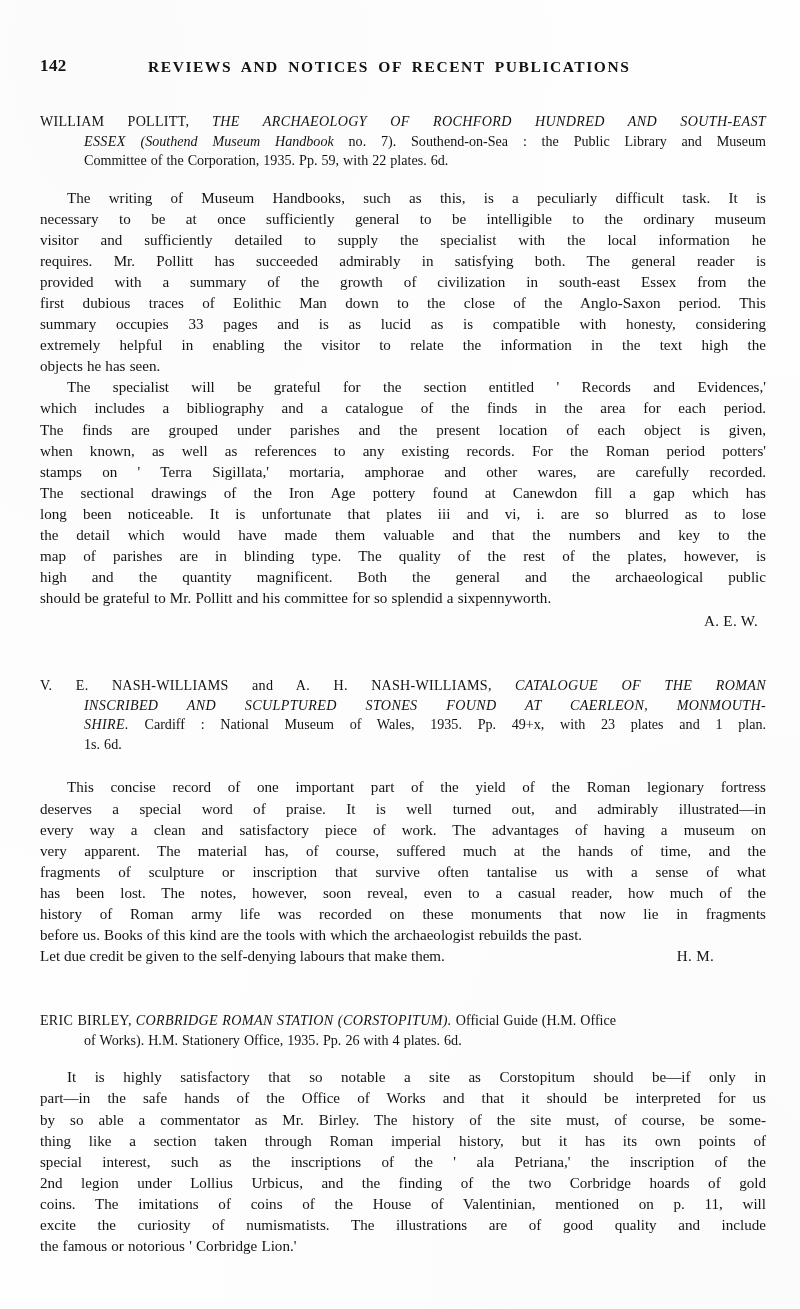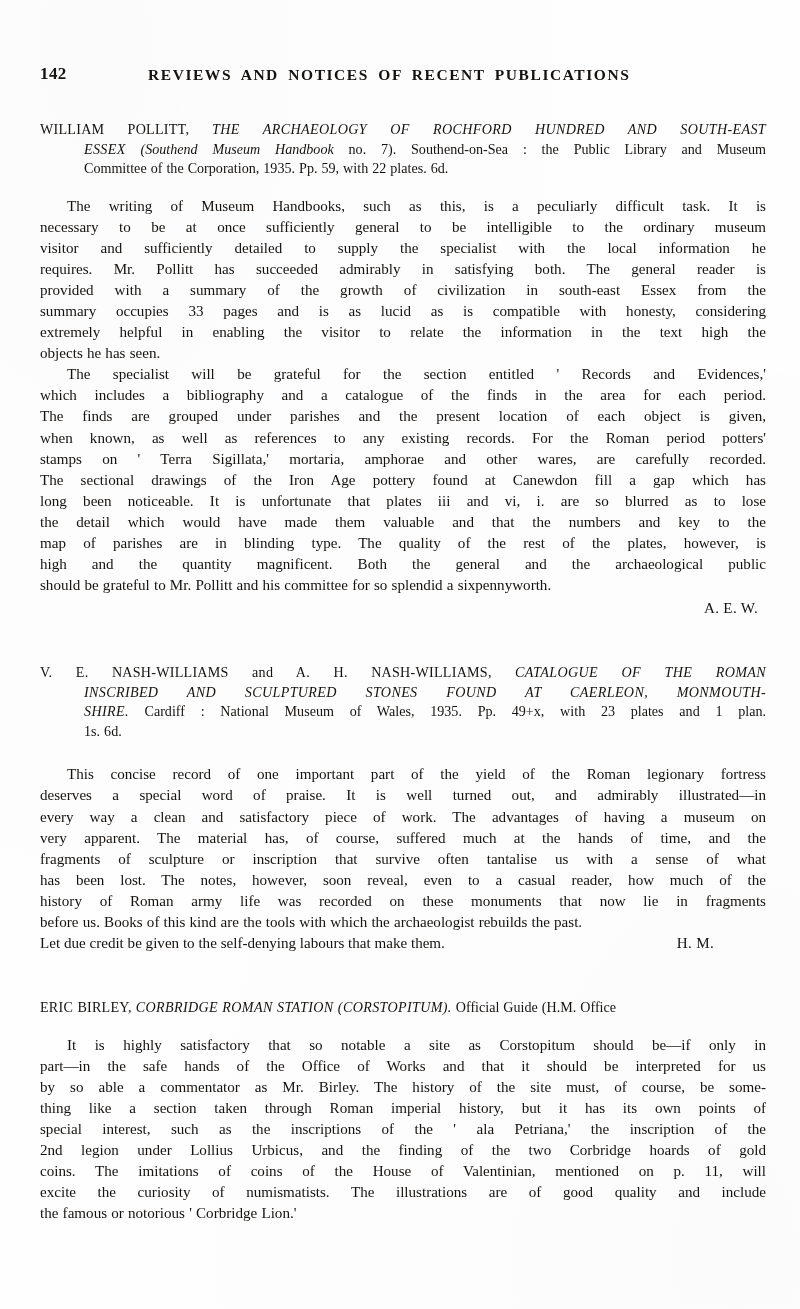--- a/index.html
+++ b/index.html
@@ -38,21 +38,20 @@
     top: 56px;
     width: 726px;
   }
 
   
   .running-head {
     display: block;
     position: relative;
     height: 30px;
     margin-bottom: 26px;
-    margin-top: 8px;
   }
   .folio {
     position: absolute;
     left: 0;
     top: 0;
     font-size: 17px;
     font-weight: 700;
     letter-spacing: 0.4px;
     font-variant-numeric: oldstyle-nums;
   }
@@ -167,20 +166,21 @@
     </div>
 
     <div class="gap-xs"></div>
 
     <p class="para">
       <span class="pline indent">The writing of Museum Handbooks, such as this, is a peculiarly difficult task.  It is</span>
       <span class="pline">necessary to be at once sufficiently general to be intelligible to the ordinary museum</span>
       <span class="pline">visitor and sufficiently detailed to supply the specialist with the local information he</span>
       <span class="pline">requires.  Mr. Pollitt has succeeded admirably in satisfying both.  The general reader is</span>
       <span class="pline">provided with a summary of the growth of civilization in south-east Essex from the</span>
+      <span class="pline">first dubious traces of Eolithic Man down to the close of the Anglo-Saxon period.  This</span>
       <span class="pline">summary occupies 33 pages and is as lucid as is compatible with honesty, considering</span>
       <span class="pline">extremely helpful in enabling the visitor to relate the information in the text high the</span>
       <span class="pline last">objects he has seen.</span>
     </p>
 
     <p class="para">
       <span class="pline indent">The specialist will be grateful for the section entitled ' Records and Evidences,'</span>
       <span class="pline">which includes a bibliography and a catalogue of the finds in the area for each period.</span>
       <span class="pline">The finds are grouped under parishes and the present location of each object is given,</span>
       <span class="pline">when known, as well as references to any existing records.  For the Roman period potters'</span>
@@ -219,20 +219,21 @@
 
     <div class="line-with-sig">
       <span>Let due credit be given to the self-denying labours that make them.</span>
       <span class="sig">H. M.</span>
     </div>
 
     <div class="gap-lg"></div>
 
     <div class="entry-head">
       <span class="head-line"><span class="caps">ERIC BIRLEY,</span> <span class="ital">CORBRIDGE ROMAN STATION (CORSTOPITUM).</span> <span>Official Guide (H.M. Office</span></span>
+      <span class="head-line indent1">of Works).   H.M. Stationery Office, 1935.   Pp. 26 with 4 plates.   6d.</span>
     </div>
 
     <div class="gap-xs"></div>
 
     <p class="para">
       <span class="pline indent">It is highly satisfactory that so notable a site as Corstopitum should be—if only in</span>
       <span class="pline">part—in the safe hands of the Office of Works and that it should be interpreted for us</span>
       <span class="pline">by so able a commentator as Mr. Birley.  The history of the site must, of course, be some-</span>
       <span class="pline">thing like a section taken through Roman imperial history, but it has its own points of</span>
       <span class="pline">special interest, such as the inscriptions of the ' ala Petriana,' the inscription of the</span>

